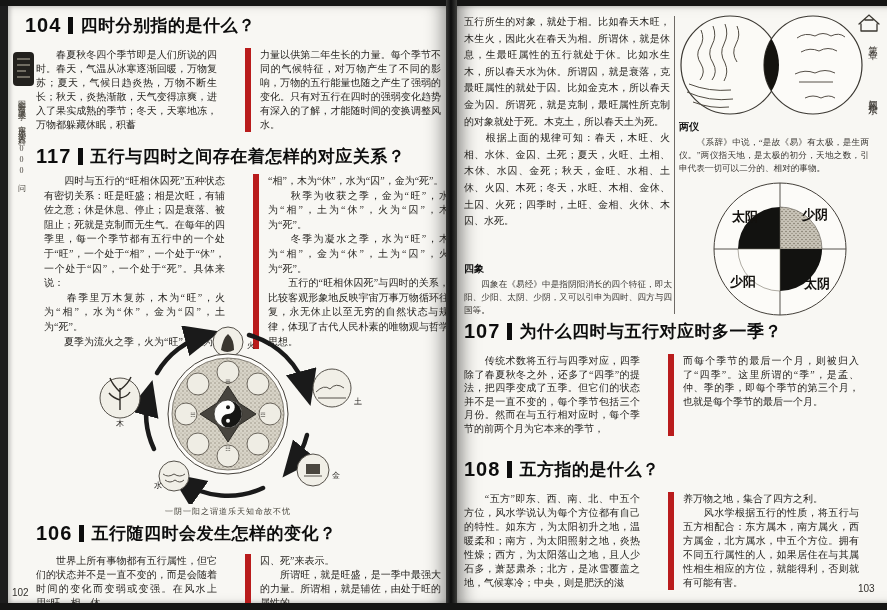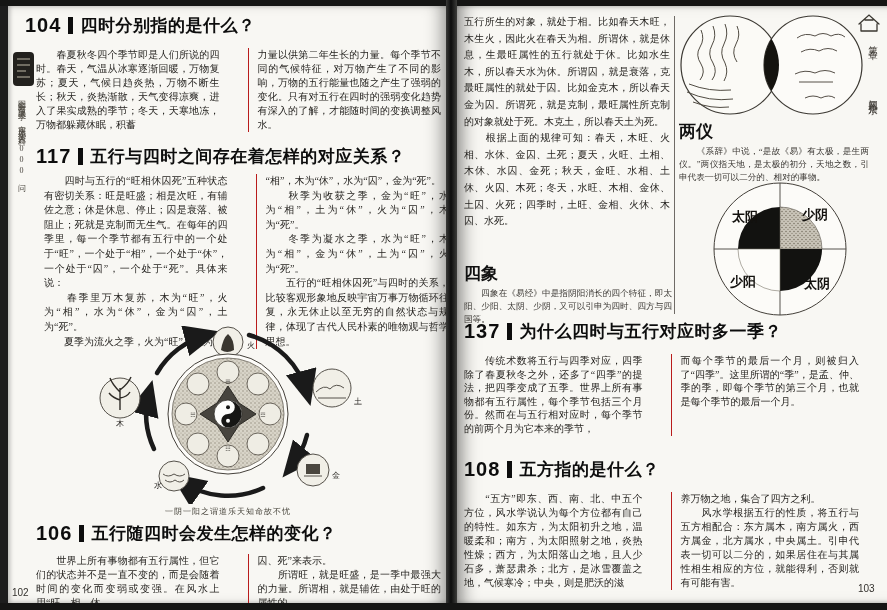--- a/index.html
+++ b/index.html
@@ -19,30 +19,30 @@
   .edge-bottom{position:absolute;left:0;top:603px;width:887px;height:7px;background:#151514;}
 
   .heading{position:absolute;display:flex;align-items:center;gap:7px;white-space:nowrap;
     font-family:"Liberation Sans","DejaVu Sans",sans-serif;font-weight:bold;color:#0d0d0d;}
   .heading .hnum{font-size:20px;letter-spacing:1px;}
   .heading .hbar{width:5px;height:17px;background:#0d0d0d;flex:0 0 auto;}
   .heading .htitle{font-size:17px;letter-spacing:.5px;}
 
   .cols{position:absolute;display:flex;gap:20px;}
   .col{flex:1 1 0;text-align:justify;}
-  .col + .col{border-left:1px solid #b91c1c;}
+  .col + .col{border-left:6px solid #b91c1c;}
   .col{padding:0 8px 0 0;}
   .col + .col{padding:0 0 0 9px;}
   .para{margin:0;}
   .bt{font-size:10px;line-height:1.4;color:#262421;}
   .bt105 .para{line-height:1.46;}
   .bt107 .para{line-height:1.36;}
   .contcol .para{line-height:1.66;}
 
-  .figcap-title{font-family:"Liberation Sans","DejaVu Sans",sans-serif;font-weight:bold;font-size:17px;color:#111;margin:0 0 2px 0;}
+  .figcap-title{font-family:"Liberation Sans","DejaVu Sans",sans-serif;font-weight:bold;font-size:10px;color:#111;margin:0 0 2px 0;}
   .figcap-text .para{font-size:8.6px;line-height:1.5;color:#3a3733;text-align:justify;}
 
   .cycle-captions{position:absolute;display:flex;justify-content:center;font-size:8px;color:#454239;letter-spacing:1px;}
 
   .vtext{writing-mode:vertical-rl;text-orientation:upright;letter-spacing:2px;color:#4a463f;}
   .sidebar-series{position:absolute;left:7px;top:88px;font-size:8px;height:230px;}
   .sidebar-chapter-num{position:absolute;left:409px;top:32px;font-size:9.5px;color:#3c3833;}
   .sidebar-chapter-name{position:absolute;left:409px;top:86px;font-size:9.5px;color:#3c3833;}
   .pagenum{position:absolute;font-size:10px;color:#33312d;font-family:"Liberation Sans",sans-serif;}
 
@@ -247,45 +247,45 @@
     </g>
   </svg>
   <div style="position:absolute;left:7px;top:256px;width:208px">
     <p class="figcap-title">四象</p>
     <div class="figcap-text">
         <p class="para">　　四象在《易经》中是指阴阳消长的四个特征，即太阳、少阳、太阴、少阴，又可以引申为四时、四方与四国等。</p>
       </div>
   </div>
 
   <div class="heading" style="left:7px;top:314px">
-    <span class="hnum">137</span>
+    <span class="hnum">107</span>
     <span class="hbar"></span>
     <span class="htitle">为什么四时与五行对应时多一季？</span>
   </div>
   <div class="cols bt bt107" style="left:7px;top:348px;width:395px">
     <div class="col">
-        <p class="para">　　传统术数将五行与四季对应，四季除了春夏秋冬之外，还多了“四季”的提法，把四季变成了五季。世界上所有事物都有五行属性，每个季节包括三个月份。然而在与五行相对应时，每个季节的前两个月为它本来的季节，</p>
+        <p class="para">　　传统术数将五行与四季对应，四季除了春夏秋冬之外，还多了“四季”的提法，把四季变成了五季。但它们的状态并不是一直不变的，每个季节包括三个月份。然而在与五行相对应时，每个季节的前两个月为它本来的季节，</p>
       </div>
     <div class="col">
         <p class="para">而每个季节的最后一个月，则被归入了“四季”。这里所谓的“季”，是孟、仲、季的季，即每个季节的第三个月，也就是每个季节的最后一个月。</p>
       </div>
   </div>
 
   <div class="heading" style="left:7px;top:452px">
     <span class="hnum">108</span>
     <span class="hbar"></span>
     <span class="htitle">五方指的是什么？</span>
   </div>
   <div class="cols bt" style="left:7px;top:486px;width:395px">
     <div class="col">
         <p class="para">　　“五方”即东、西、南、北、中五个方位，风水学说认为每个方位都有自己的特性。如东方，为太阳初升之地，温暖柔和；南方，为太阳照射之地，炎热性燥；西方，为太阳落山之地，且人少石多，萧瑟肃杀；北方，是冰雪覆盖之地，气候寒冷；中央，则是肥沃的滋</p>
       </div>
     <div class="col">
         <p class="para">养万物之地，集合了四方之利。</p>
-        <p class="para">　　风水学根据五行的性质，将五行与五方相配合：东方属木，南方属火，西方属金，北方属水，中央属土。引申代表一切可以二分的，如果居住在与其属性相生相应的方位，就能得利，否则就有可能有害。</p>
+        <p class="para">　　风水学根据五行的性质，将五行与五方相配合：东方属木，南方属火，西方属金，北方属水，中五个方位。拥有不同五行属性的人，如果居住在与其属性相生相应的方位，就能得利，否则就有可能有害。</p>
       </div>
   </div>
 
   <svg style="position:absolute;left:400px;top:6px" width="24" height="22" viewBox="0 0 24 22">
     <path d="M2,12 L12,3 L22,12 M4,12 V19 M20,12 V19 M4,19 H20 M8,8 L16,8" stroke="#3a3730" stroke-width="1.3" fill="none" stroke-linecap="round"></path>
   </svg>
   <div class="vtext sidebar-chapter-num">第三章</div>
   <div class="vtext sidebar-chapter-name">闻风拾水</div>
   <div class="pagenum" style="left:401px;top:577px">103</div>
 </div>

